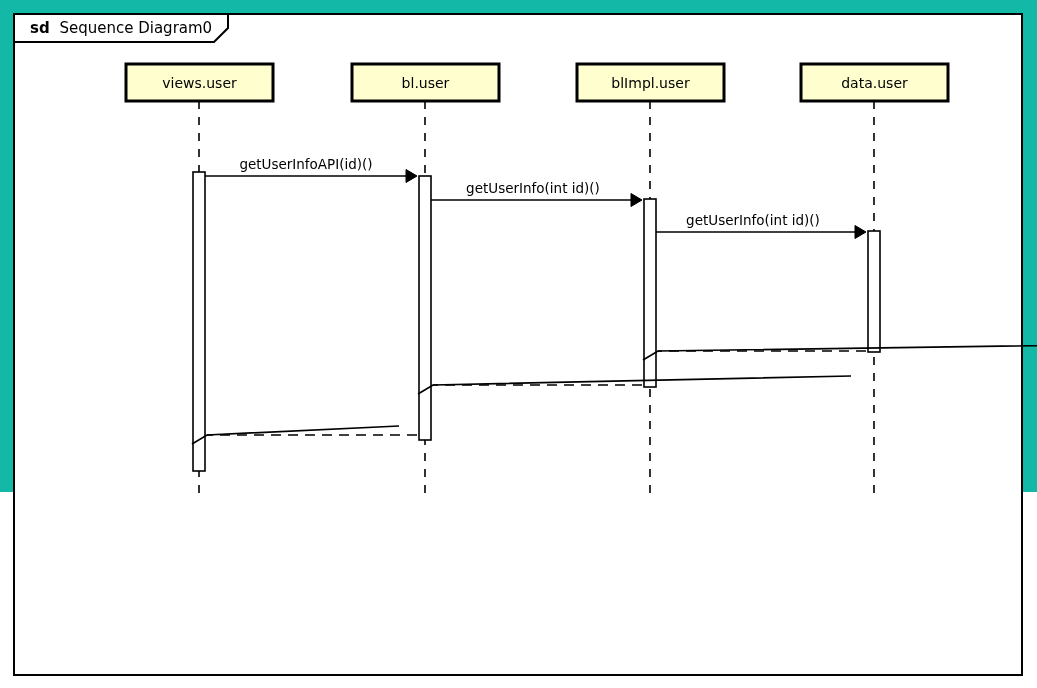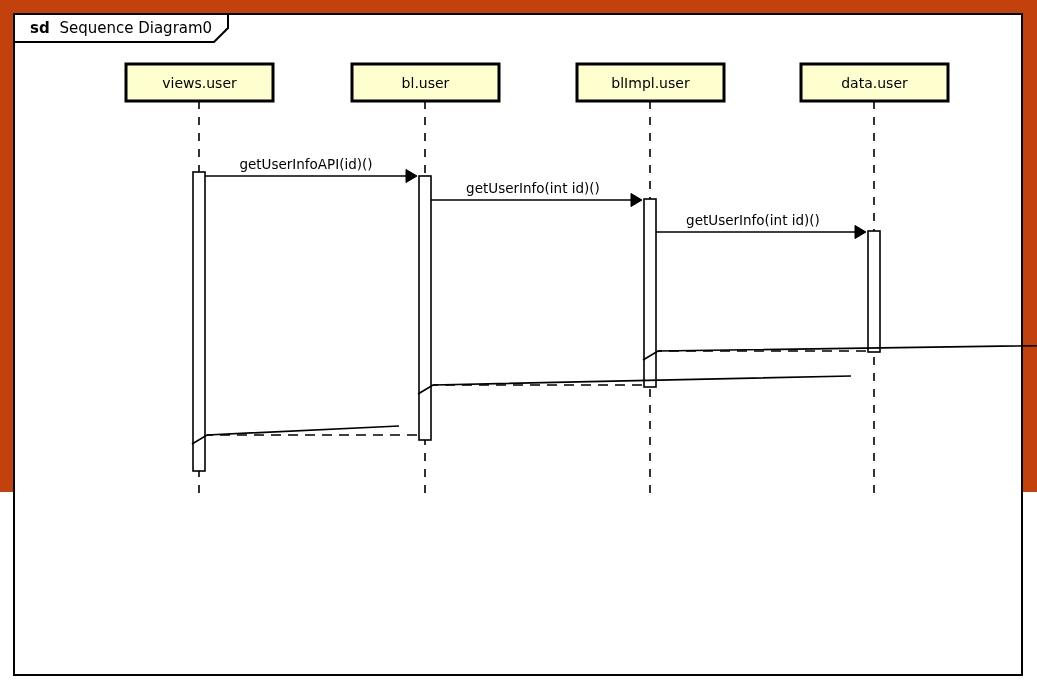--- a/index.html
+++ b/index.html
@@ -11,21 +11,21 @@
   body {
     width: 1037px;
     height: 688px;
     font-family: "DejaVu Sans", "Liberation Sans", sans-serif;
     overflow: hidden;
   }
   #canvas {
     position: relative;
     width: 1037px;
     height: 492px;
-    background: #c2410c;
+    background: #14b8a6;
   }
   #diagram-svg {
     position: absolute;
     left: 0;
     top: 0;
   }
   .frame-title {
     font-size: 15px;
     fill: #000000;
   }

